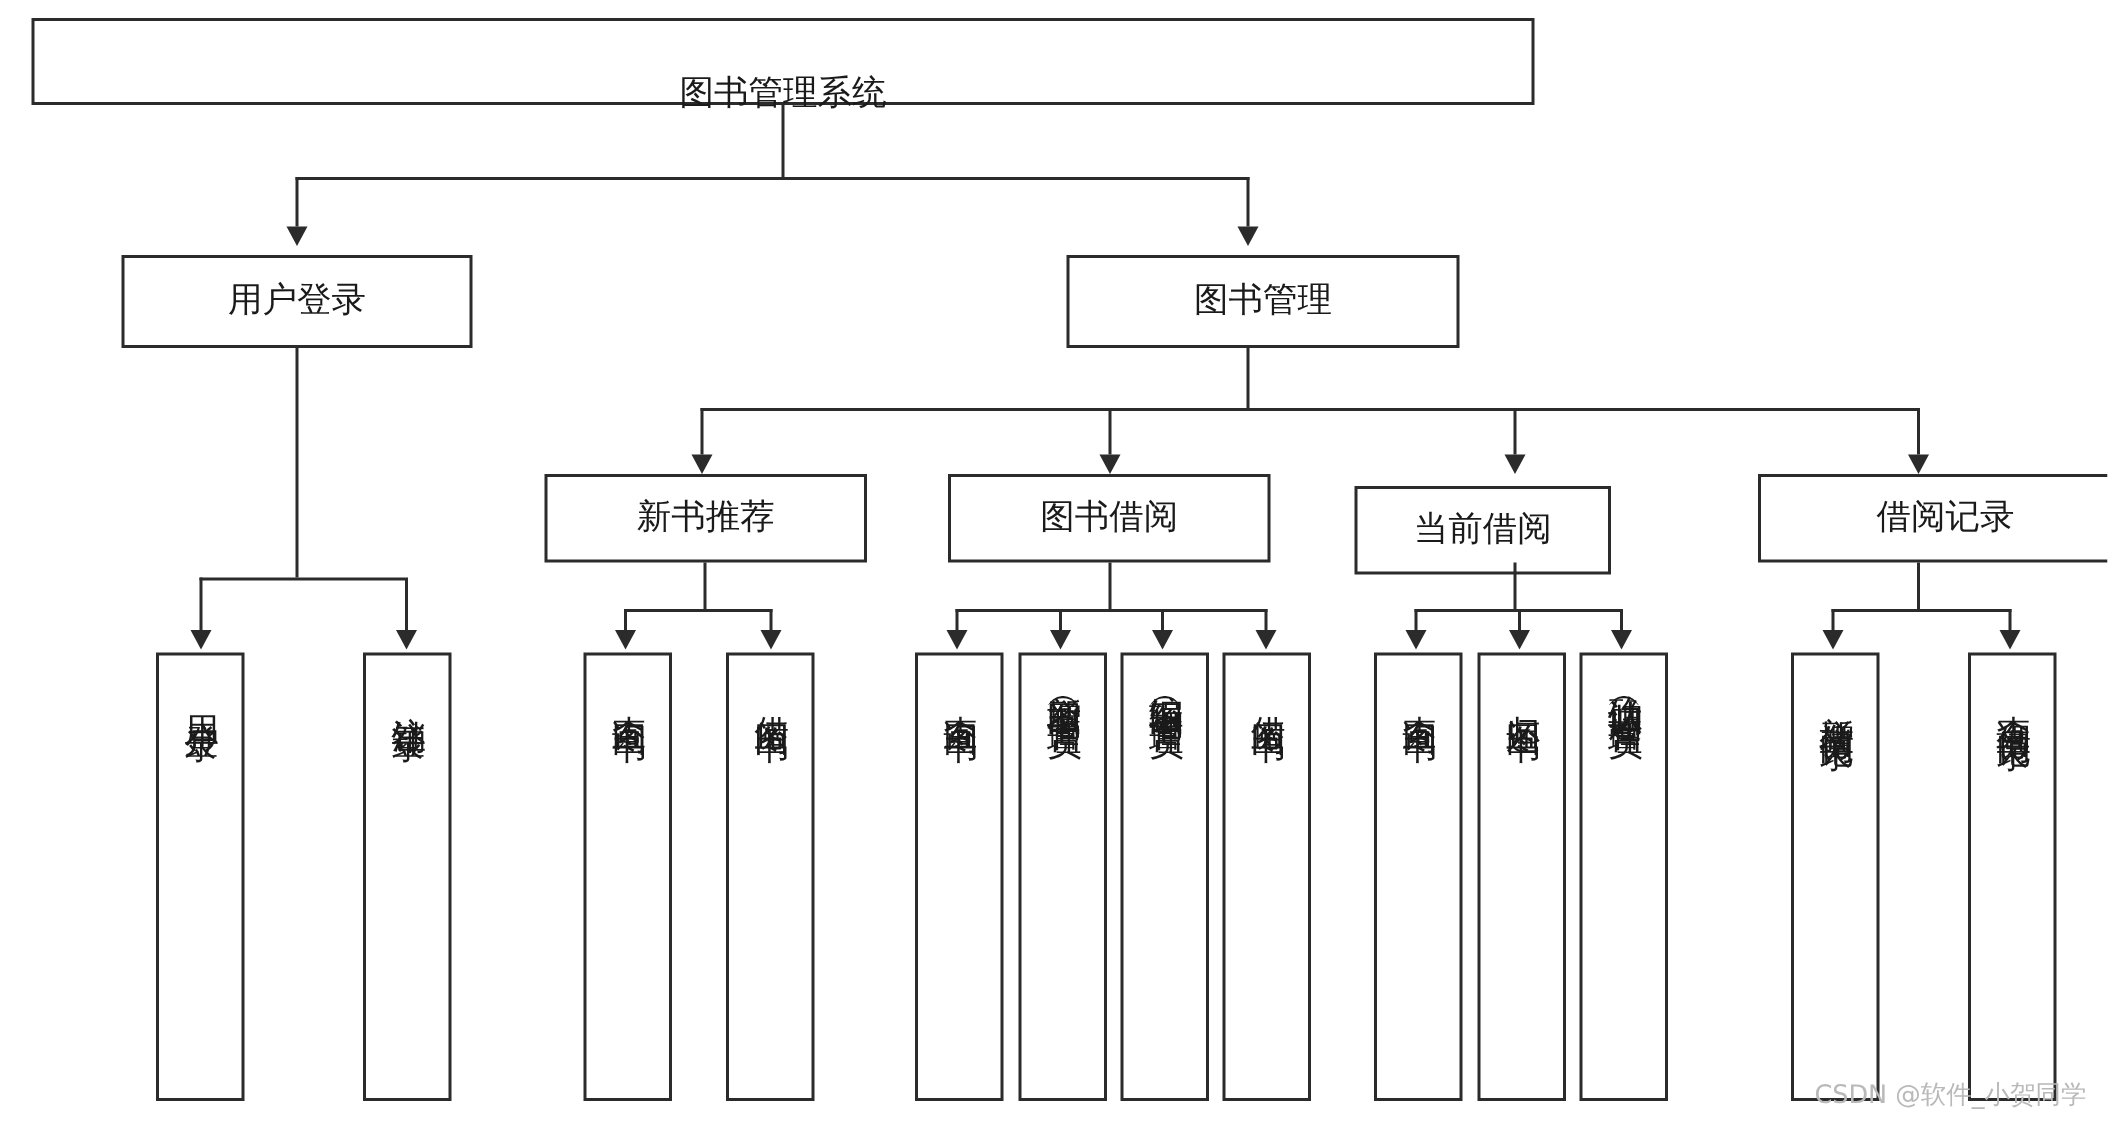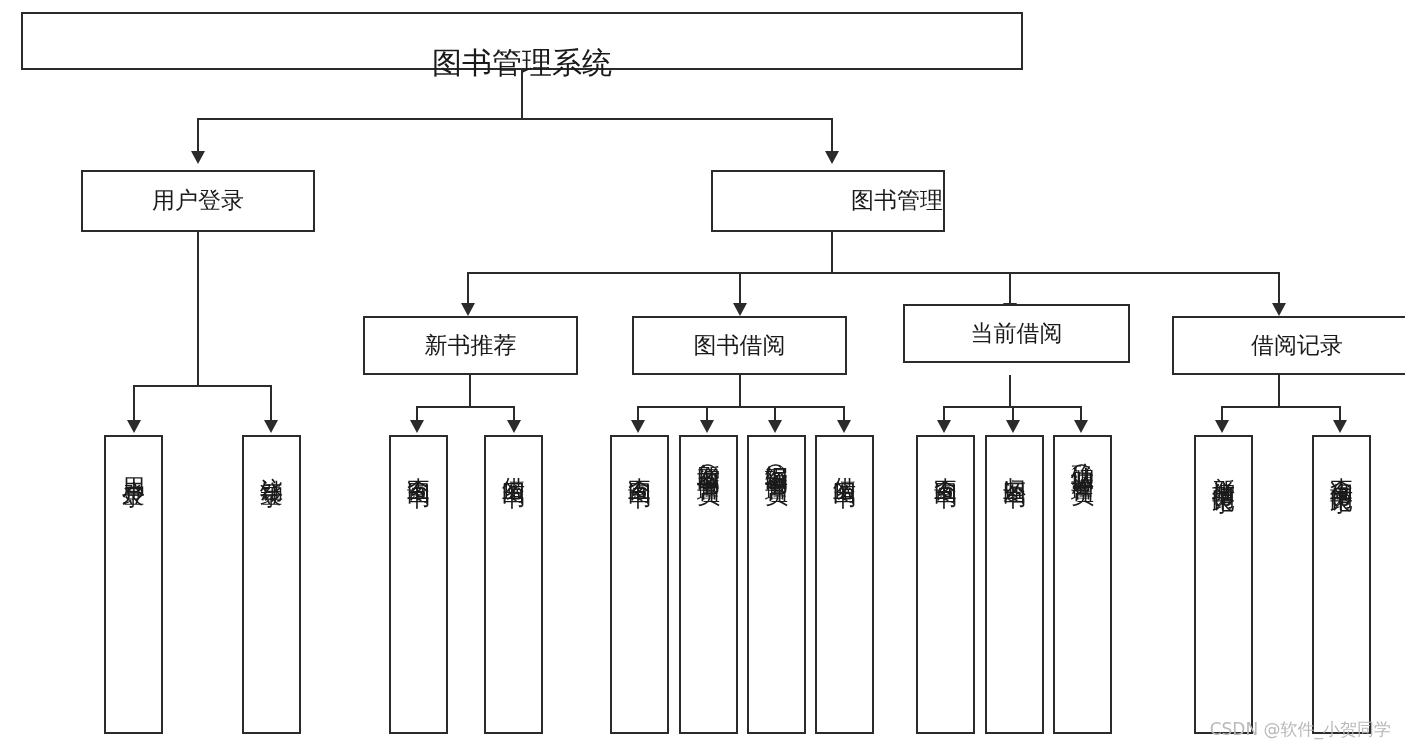--- a/index.html
+++ b/index.html
@@ -23,21 +23,21 @@
     display: flex;
     align-items: center;
     justify-content: center;
     color: #1a1a1a;
   }
   .node .label {
     line-height: 1.18;
     text-align: center;
     white-space: nowrap;
   }
-  .node.root .label { font-size: 30px; margin-top: 44px; }
+  .node.root .label { font-size: 23px; margin-top: 44px; }
   .node.lvl2 .label { font-size: 23px; }
   .node.lvl3 .label { font-size: 23px; }
 
   .node.leaf {
     align-items: flex-start;
     justify-content: center;
   }
   .node.leaf .label {
     writing-mode: vertical-rl;
     text-orientation: upright;
@@ -91,21 +91,21 @@
 
   <div class="connector v-line" style="left:197px; top:118px; height:33px;"></div>
   <div class="arrow" style="left:191px; top:151px;"></div>
   <div class="connector v-line" style="left:831px; top:118px; height:33px;"></div>
   <div class="arrow" style="left:825px; top:151px;"></div>
 
   <div class="node lvl2" style="left:81px; top:170px; width:234px; height:62px;">
     <span class="label">用户登录</span>
   </div>
 
-  <div class="node lvl2" style="left:711px; top:170px; width:234px; height:62px;justify-content:flex-end;">
+  <div class="node lvl2" style="left:711px; top:170px; width:262px; height:62px;">
     <span class="label">图书管理</span>
   </div>
 
   <div class="connector v-line" style="left:197px; top:232px; height:153px;"></div>
   <div class="connector h-line" style="left:133px; top:385px; width:137px;"></div>
   <div class="connector v-line" style="left:133px; top:385px; height:35px;"></div>
   <div class="arrow" style="left:127px; top:420px;"></div>
   <div class="connector v-line" style="left:270px; top:385px; height:35px;"></div>
   <div class="arrow" style="left:264px; top:420px;"></div>
 
@@ -119,21 +119,21 @@
   <div class="arrow" style="left:1003px; top:303px;"></div>
   <div class="connector v-line" style="left:1278px; top:272px; height:31px;"></div>
   <div class="arrow" style="left:1272px; top:303px;"></div>
 
   <div class="node lvl3" style="left:632px; top:316px; width:215px; height:59px;">
     <span class="label">图书借阅</span>
   </div>
   <div class="node lvl3" style="left:363px; top:316px; width:215px; height:59px;">
     <span class="label">新书推荐</span>
   </div>
-  <div class="node lvl3" style="left:903px; top:304px; width:227px; height:59px;">
+  <div class="node lvl3" style="left:903px; top:324px; width:171px; height:59px;">
     <span class="label">当前借阅</span>
   </div>
   <div class="node lvl3" style="left:1172px; top:316px; width:250px; height:59px;">
     <span class="label">借阅记录</span>
   </div>
 
   <div class="connector v-line" style="left:469px; top:375px; height:31px;"></div>
   <div class="connector h-line" style="left:416px; top:406px; width:99px;"></div>
   <div class="connector v-line" style="left:416px; top:406px; height:14px;"></div>
   <div class="arrow" style="left:410px; top:420px;"></div>

